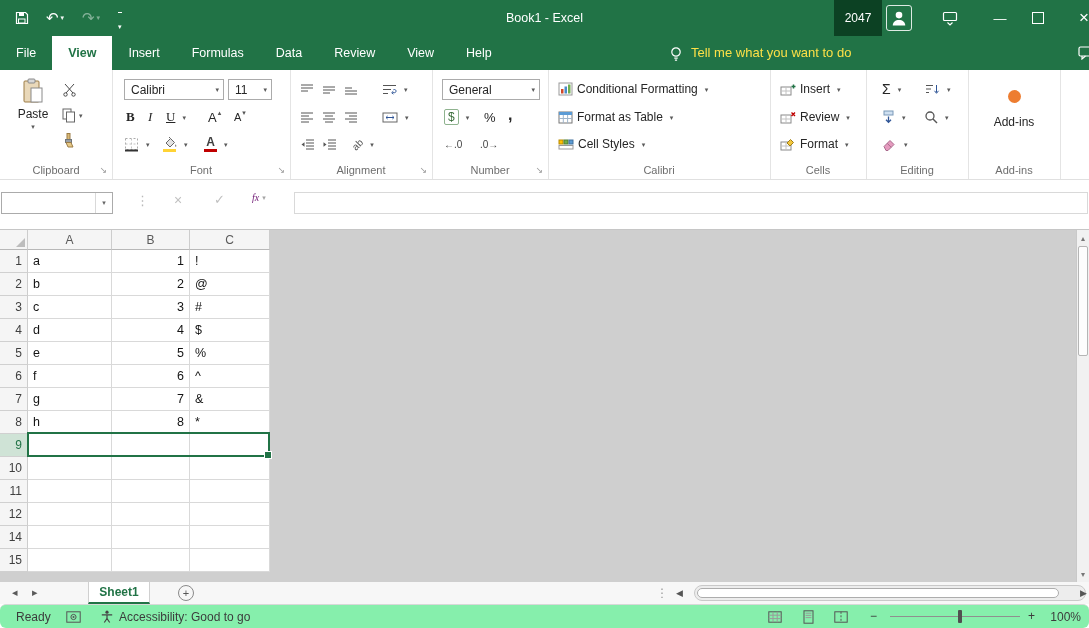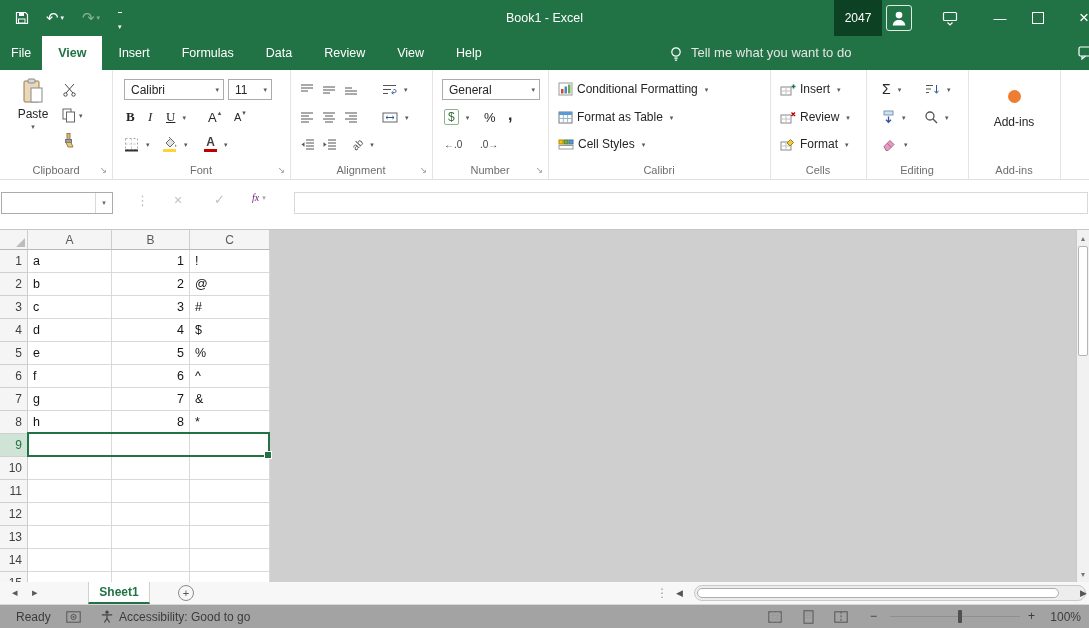--- a/index.html
+++ b/index.html
@@ -63,21 +63,21 @@
   
   .sheetbar{left:0;top:582px;width:1089px;height:22px;background:#f7f7f7;}
   .stab{position:absolute;left:88px;top:0;width:62px;height:22px;background:#fff;border-left:1px solid #d0d0d0;border-right:1px solid #d0d0d0;
         border-bottom:2px solid #217346;box-sizing:border-box;display:flex;align-items:center;justify-content:center;
         color:#217346;font-weight:700;font-size:12px;}
   .addsheet{position:absolute;left:178px;top:3px;width:16px;height:16px;border:1px solid #8a8a8a;border-radius:50%;
             display:flex;align-items:center;justify-content:center;font-size:11px;color:#555;box-sizing:border-box;}
   .htrack{position:absolute;left:694px;top:3px;width:392px;height:16px;background:#ededed;border:1px solid #c9c9c9;border-radius:8px;box-sizing:border-box;}
   .hthumb{position:absolute;left:2px;top:2px;width:362px;height:10px;background:#fff;border:1px solid #adadad;border-radius:5px;box-sizing:border-box;}
   
-  .statusbar{left:0;top:604px;width:1089px;height:24px;background:#a3a3a3;border-top:1px solid #d8d8d8;box-sizing:border-box;}
+  .statusbar{left:0;top:604px;width:1089px;height:24px;background:#86efac;border-top:1px solid #d8d8d8;box-sizing:border-box;border-radius:6px;}
   .sbtext{font-size:12px;color:#3c3c3c;}
   .ztrack{position:absolute;left:890px;top:11px;width:130px;height:1px;background:#8f8f8f;}
   .zhandle{position:absolute;left:958px;top:5px;width:4px;height:13px;background:#505050;border-radius:1px;}
 </style>
 </head>
 <body>
 
 <div id="root">
 
   <div class="A titlebar">
@@ -118,35 +118,35 @@
       </div>
     <div class="A winbtn" style="left:1020px">
         <span style="display:block;width:10px;height:10px;border:1.3px solid #fff"></span>
       </div>
     <div class="A winbtn" style="left:1062px;width:44px;font-size:17px">
         <span>×</span>
       </div>
   </div>
 
   <div class="A tabsrow">
-    <div class="tab" style="padding:0 11px">File</div>
+    <div class="tab" style="padding:0 16px">File</div>
     <div class="tab active">View</div>
     <div class="tab">Insert</div>
     <div class="tab">Formulas</div>
     <div class="tab">Data</div>
     <div class="tab">Review</div>
     <div class="tab">View</div>
     <div class="tab">Help</div>
     <div class="A ic" style="left:668px;top:9px">
       <svg width="16" height="18" viewBox="0 0 16 18">
           <circle cx="8" cy="7" r="4.2" fill="none" stroke="#fff" stroke-width="1.2"></circle>
           <path d="M6.3 13.2h3.4M6.9 15.2h2.2" stroke="#fff" stroke-width="1.2"></path>
         </svg>
     </div>
-    <div class="A" style="left:691px;top:9px;color:#e5e5e5;font-size:13px">Tell me what you want to do</div>
+    <div class="A" style="left:691px;top:9px;color:#fde047;font-size:13px">Tell me what you want to do</div>
     <div class="A ic" style="left:1078px;top:10px">
       <svg width="16" height="14" viewBox="0 0 16 14">
           <rect x="1" y="1" width="14" height="9" rx="1.5" fill="none" stroke="#fff" stroke-width="1.2"></rect>
           <path d="M4 10v3l3.5-3" fill="none" stroke="#fff" stroke-width="1.2"></path>
         </svg>
     </div>
   </div>
 
   <div class="A ribbon">
 
@@ -545,26 +545,20 @@
           <div class="cell cc"></div>
         </div>
       <div class="grow">
           <div class="rh">11</div>
           <div class="cell ca"></div>
           <div class="cell cb"></div>
           <div class="cell cc"></div>
         </div>
       <div class="grow">
           <div class="rh">12</div>
-          <div class="cell ca"></div>
-          <div class="cell cb"></div>
-          <div class="cell cc"></div>
-        </div>
-      <div class="grow">
-          <div class="rh">13</div>
           <div class="cell ca"></div>
           <div class="cell cb"></div>
           <div class="cell cc"></div>
         </div>
       <div class="grow">
           <div class="rh">14</div>
           <div class="cell ca"></div>
           <div class="cell cb"></div>
           <div class="cell cc"></div>
         </div>

